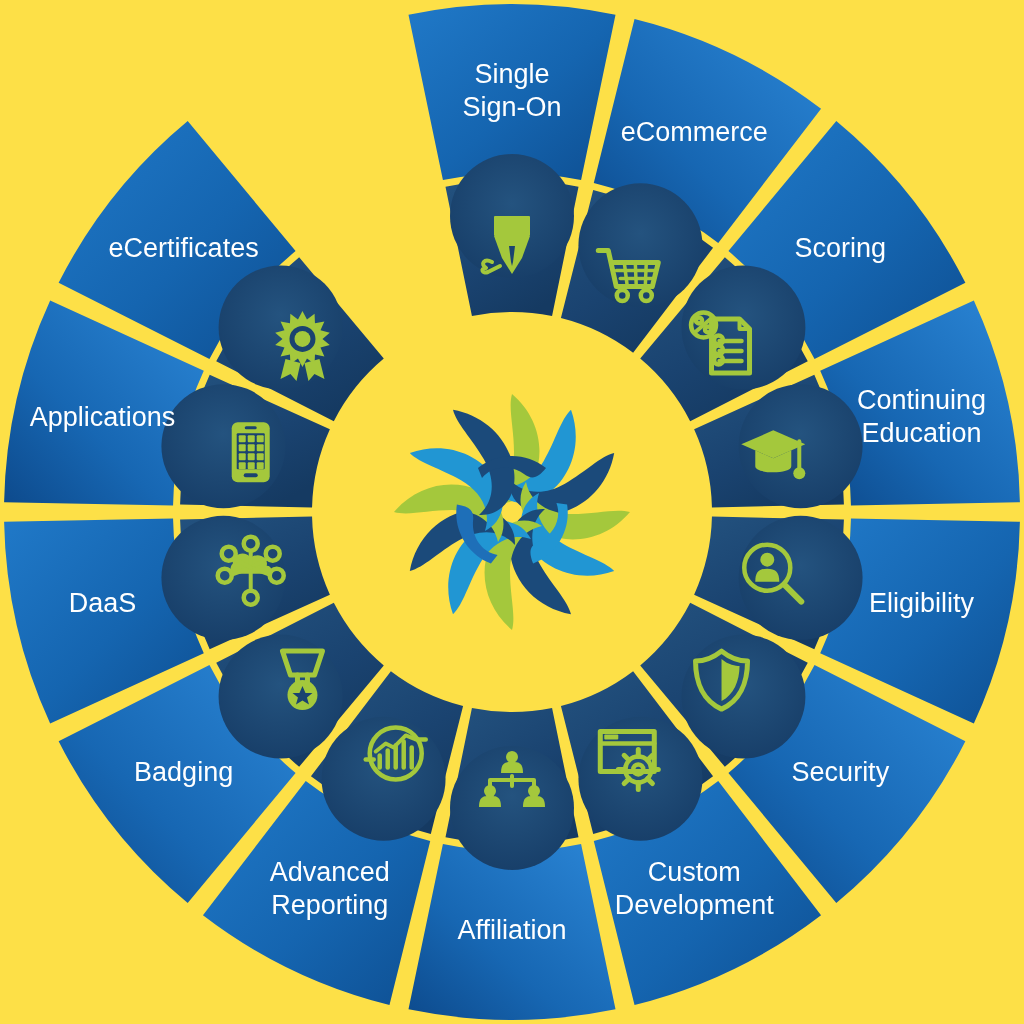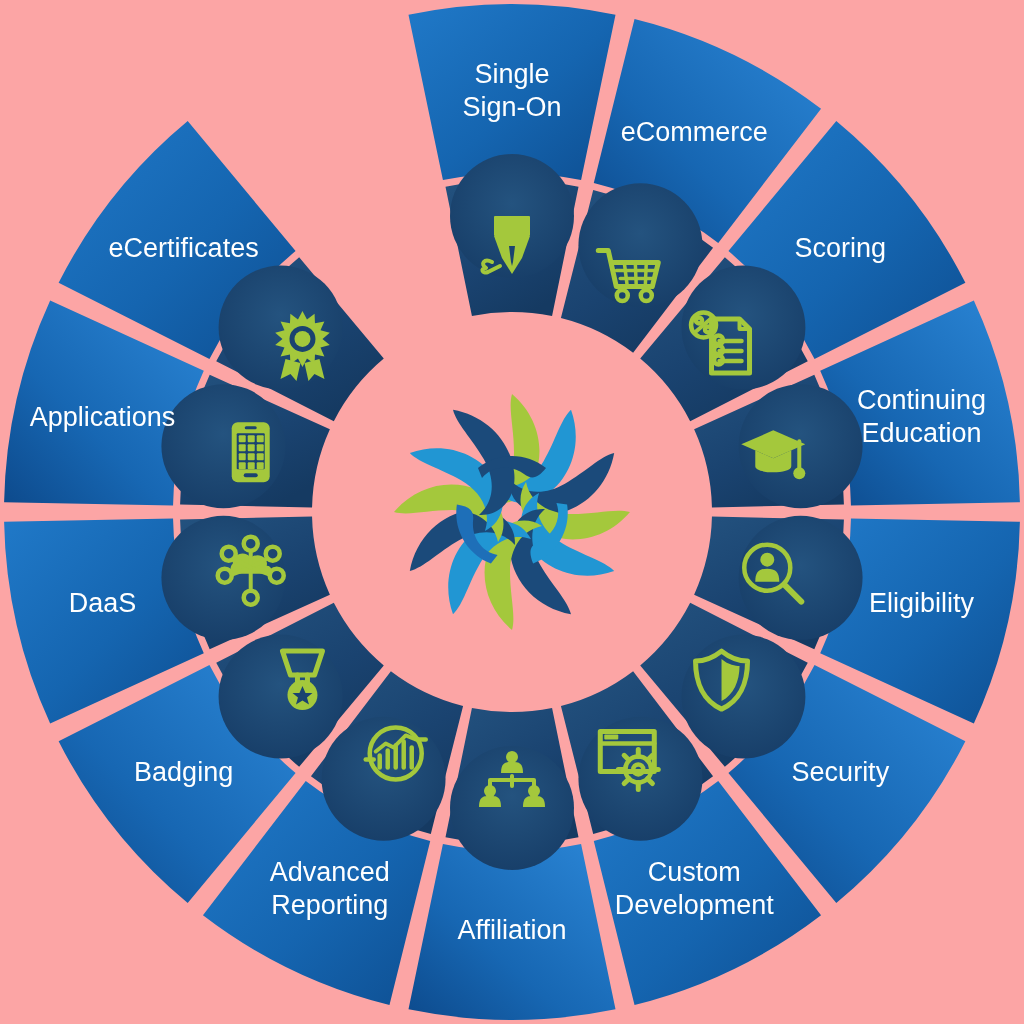--- a/index.html
+++ b/index.html
@@ -8,21 +8,21 @@
     background: #000000;
     width: 1024px;
     height: 1024px;
     overflow: hidden;
     font-family: "Liberation Sans", sans-serif;
   }
   #wheel-root {
     position: relative;
     width: 1024px;
     height: 1024px;
-    background: #fca5a5;
+    background: #fde047;
   }
   #wheel-svg {
     position: absolute;
     left: 0;
     top: 0;
     width: 1024px;
     height: 1024px;
   }
   .seg-label {
     fill: #ffffff;

